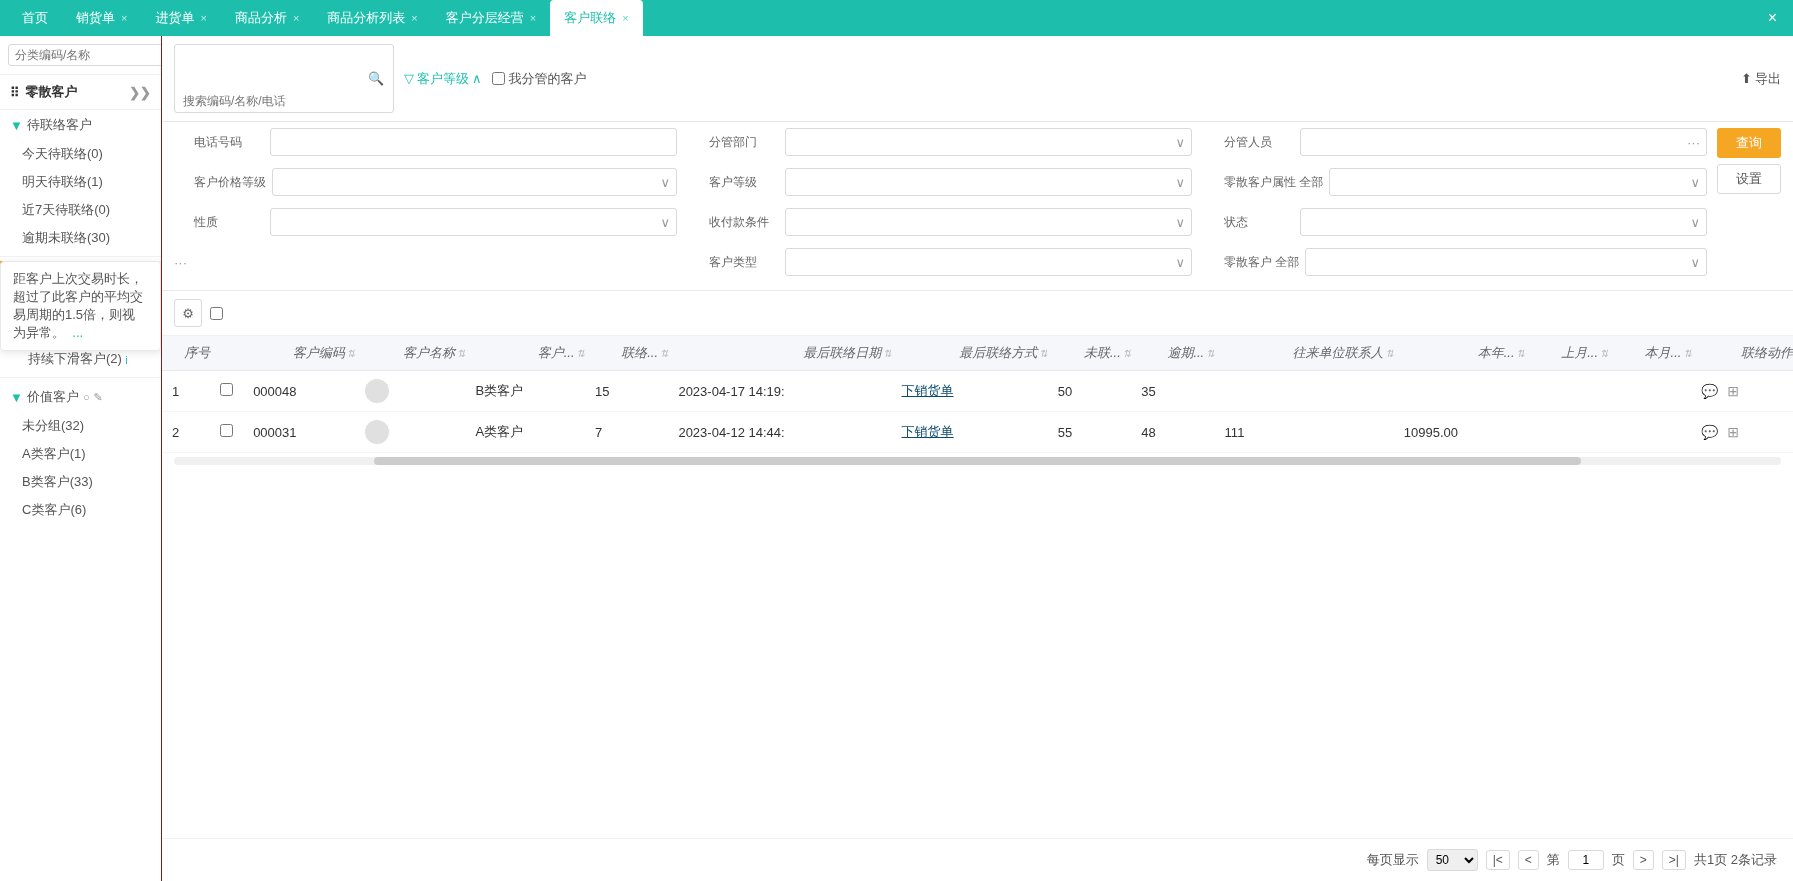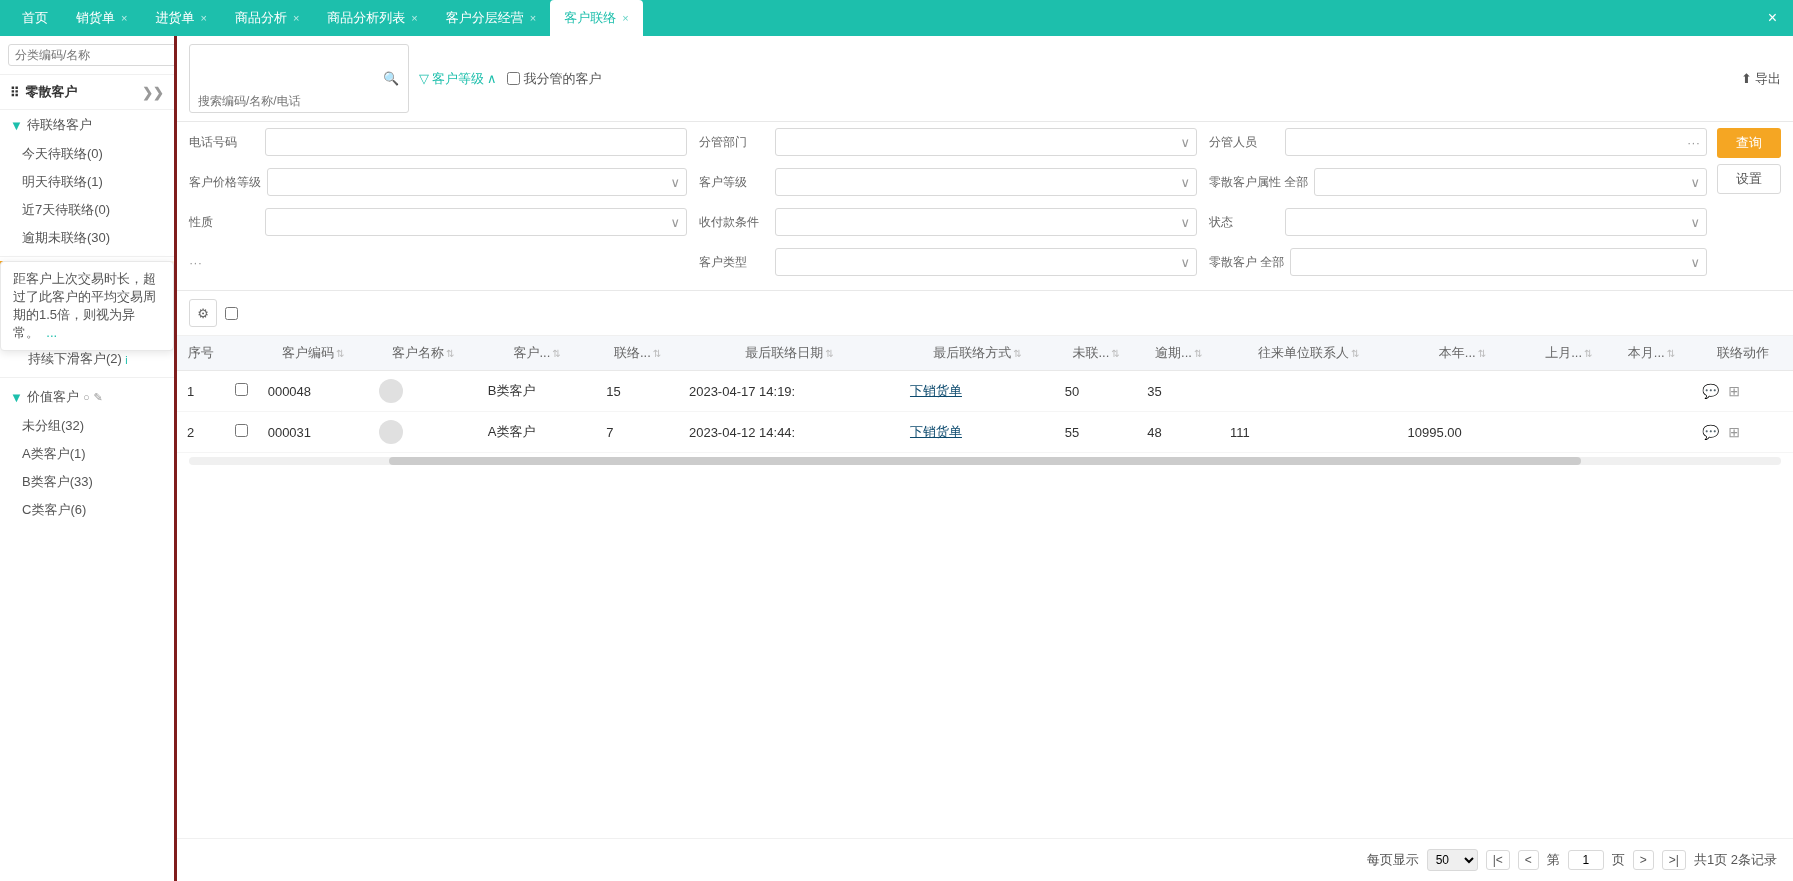--- a/index.html
+++ b/index.html
@@ -43,23 +43,23 @@
     }
 
     
     .main-layout {
       display: flex;
       height: calc(881px - 36px);
     }
 
     
     .sidebar {
-      width: 177px;
-      background: #fff;
-      border-right: 3px solid #7f1d1d;
+      width: 162px;
+      background: #fff;
+      border-right: 1px solid #7f1d1d;
       display: flex;
       flex-direction: column;
       overflow-y: auto;
       flex-shrink: 0;
     }
     .sidebar-search {
       display: flex;
       align-items: center;
       padding: 8px;
       border-bottom: 1px solid #f0f0f0;
@@ -214,20 +214,21 @@
       display: flex;
       align-items: center;
       gap: 6px;
       flex: 1;
     }
     .filter-label {
       color: #666;
       font-size: 12px;
       white-space: nowrap;
       min-width: 70px;
+      margin-left: 20px;
     }
     .filter-select {
       flex: 1;
       border: 1px solid #d9d9d9;
       border-radius: 3px;
       padding: 4px 6px;
       font-size: 12px;
       color: #333;
       display: flex;
       align-items: center;
@@ -299,26 +300,27 @@
     table {
       width: 100%;
       border-collapse: collapse;
       font-size: 12px;
     }
     thead tr {
       background: #f5f7fa;
     }
     th {
       padding: 8px 0;
-      text-align: center;
+      text-align: right;
       border-bottom: 1px solid #e8e8e8;
       color: #666;
       font-weight: normal;
       white-space: nowrap;
       cursor: pointer;
+      font-style: italic;
     }
     th .sort-icon { color: #bbb; margin-left: 2px; font-size: 10px; }
     td {
       padding: 8px 10px;
       border-bottom: 1px solid #f5f5f5;
       color: #333;
       white-space: nowrap;
     }
     .link-text {
       color: #0c4a6e;

